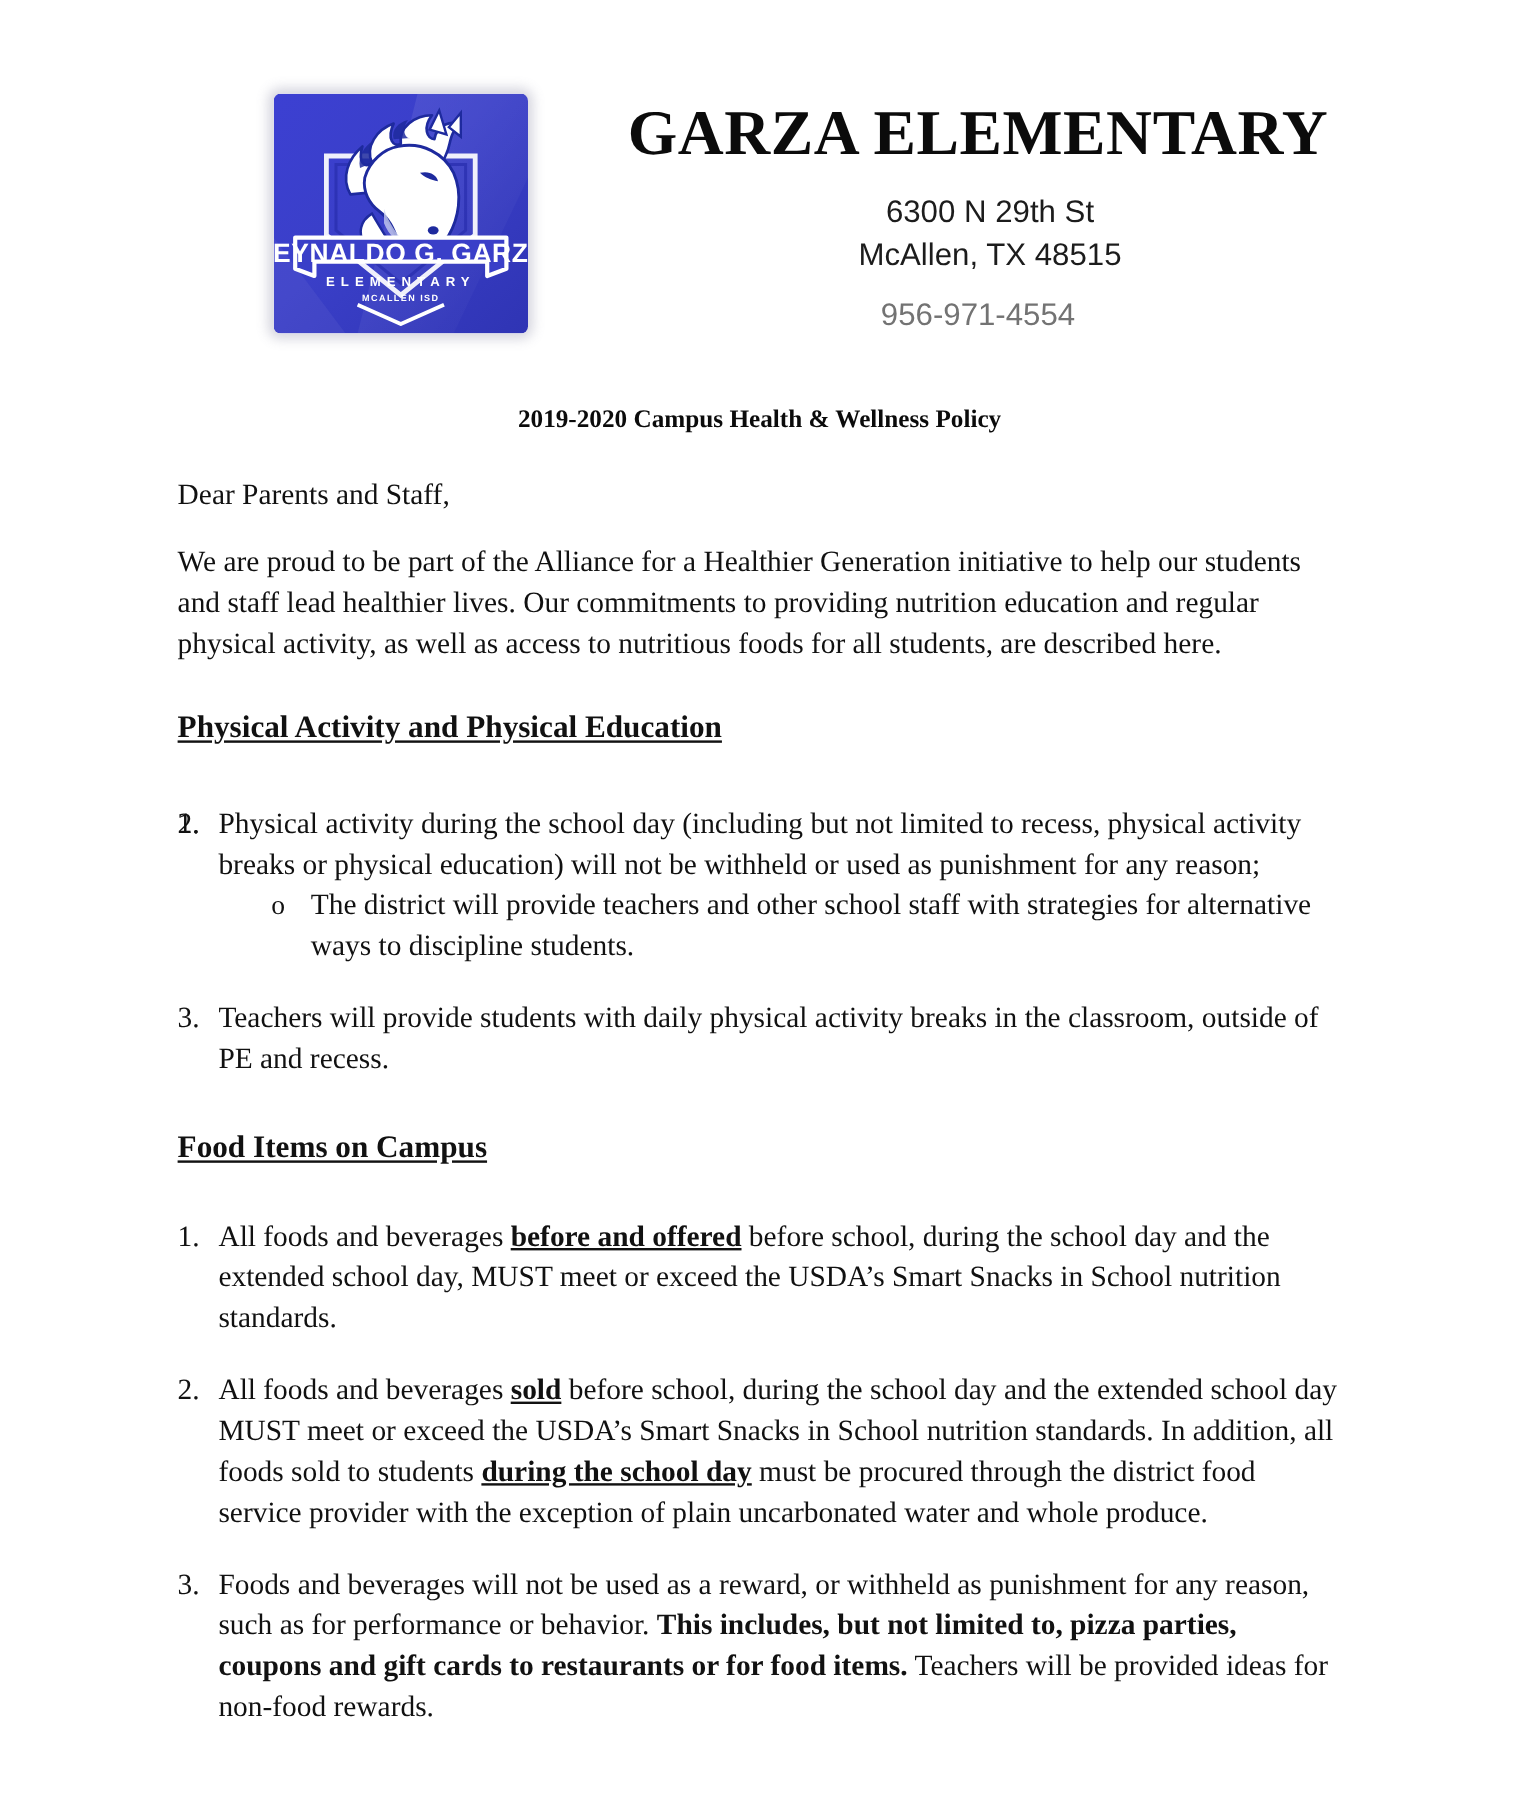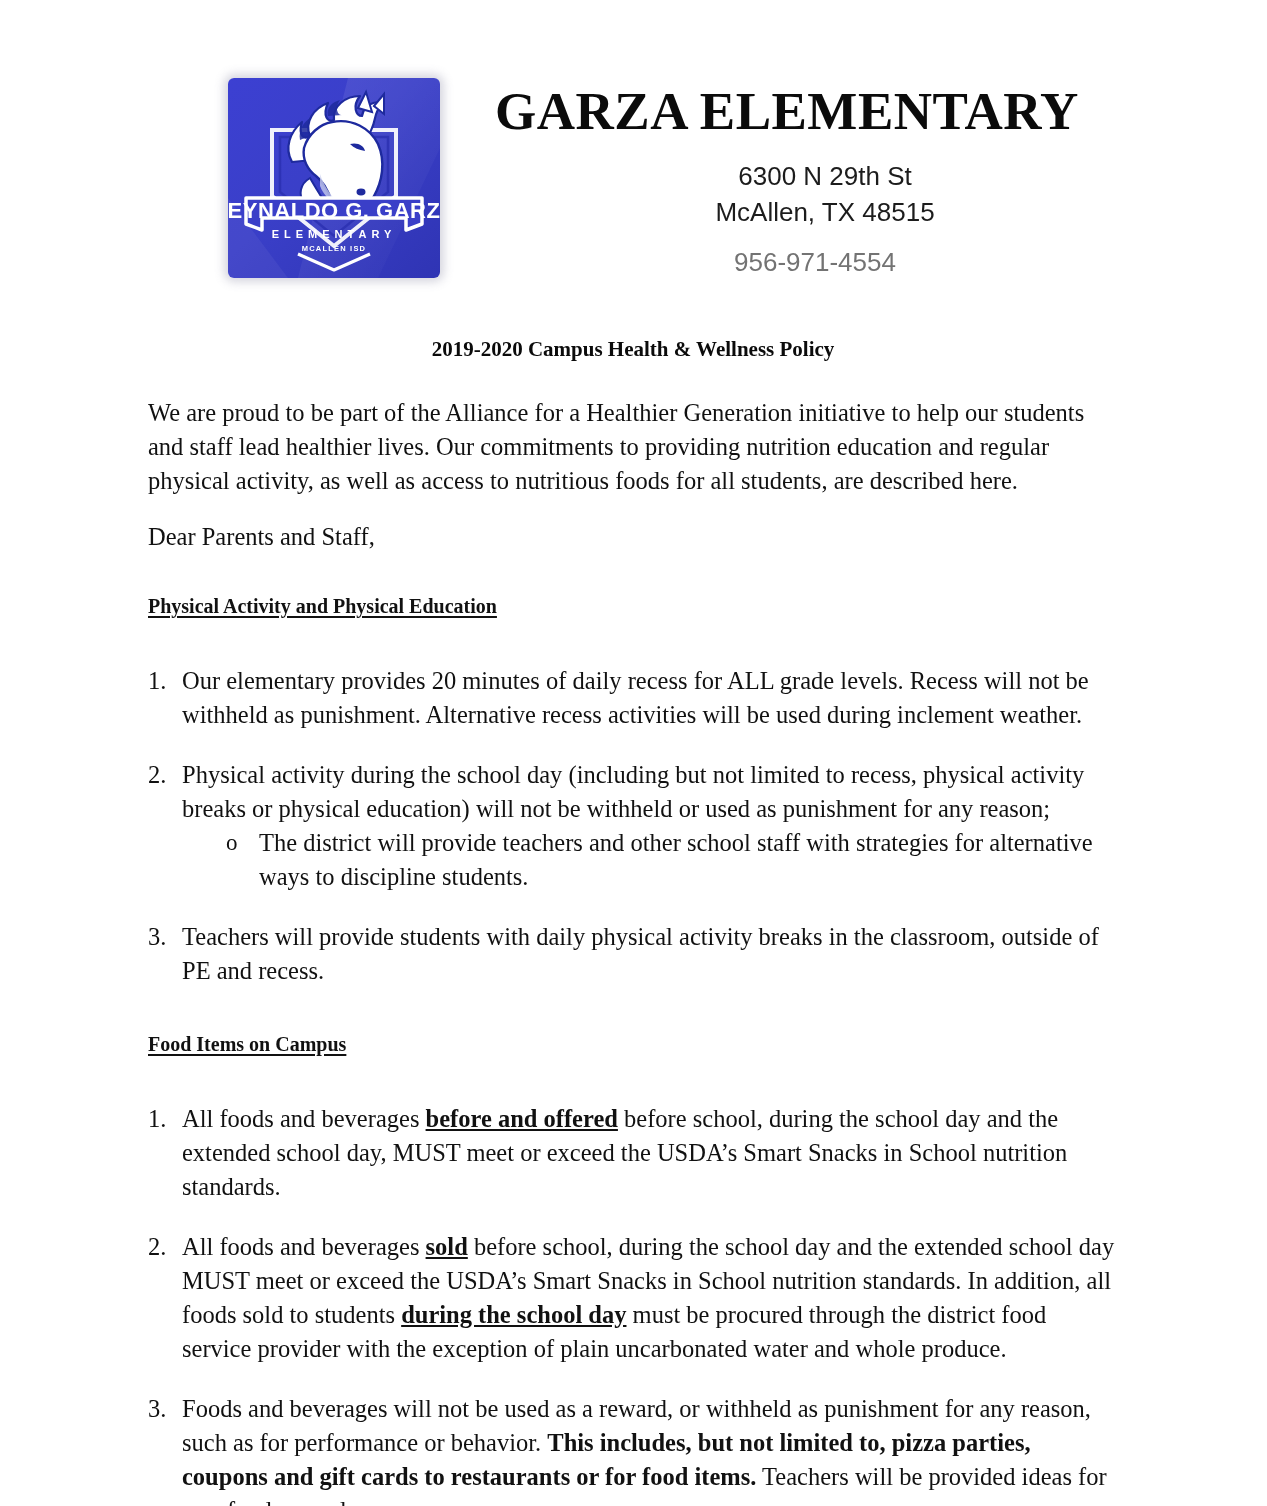--- a/index.html
+++ b/index.html
@@ -40,21 +40,21 @@
     width: 212px;
     height: 200px;
     border-radius: 6px;
     overflow: hidden;
     box-shadow: 0 0 10px 4px rgba(120,120,150,0.30);
   }
   .logo-svg { display: block; width: 212px; height: 200px; }
 
   .school-name {
     position: absolute;
-    left: 442px;
+    left: 470px;
     top: 82px;
     width: 690px;
     text-align: center;
     font-family: "Liberation Serif", "DejaVu Serif", serif;
     font-weight: bold;
     font-size: 53px;
     line-height: 58px;
     letter-spacing: 0.5px;
     color: #0b0b0b;
   }
@@ -106,21 +106,21 @@
     color: #111111;
   }
 
   .para {
     margin: 0 0 22px 0;
   }
 
   .section-head {
     margin: 14px 0 22px 0;
     font-weight: bold;
-    font-size: 20px;
+    font-size: 26px;
     line-height: 32px;
     text-decoration: underline;
     text-underline-offset: 3px;
     display: inline-block;
     font-family: Liberation Serif, serif;
   }
   .section-head-wrap { margin: 12px 0 20px 0; }
 
   ol.num-list {
     list-style: none;
@@ -232,33 +232,32 @@
       <div>McAllen, TX 48515</div>
     </div>
 
     <div class="phone">956-971-4554</div>
   </div>
 
   <div class="doc-title">2019-2020 Campus Health &amp; Wellness Policy</div>
 
   <div class="body-col">
 
+    <p class="para">Dear Parents and Staff,</p>
+
     <p class="para">We are proud to be part of the Alliance for a Healthier Generation initiative to help our students and staff lead healthier lives.  Our commitments to providing nutrition education and regular physical activity, as well as access to nutritious foods for all students, are described here.</p>
-
-    <p class="para">Dear Parents and Staff,</p>
 
     <div class="section-head-wrap">
       <span class="section-head">Physical Activity and Physical Education</span>
     </div>
 
     <ol class="num-list">
 
       <li>
         <span class="marker">1.</span>
-        <span>Our elementary provides 20 minutes of daily recess for ALL grade levels. Recess will not be withheld as punishment. Alternative recess activities will be used during inclement weather.</span>
       </li>
 
       <li>
         <span class="marker">2.</span>
         <span>Physical activity during the school day (including but not limited to recess, physical activity breaks or physical education) will not be withheld or used as punishment for any reason;</span>
         <ul class="sub-list">
           <li>
             <span class="marker-o">o</span>
             <span>The district will provide teachers and other school staff with strategies for alternative ways to discipline students.</span>
           </li>

